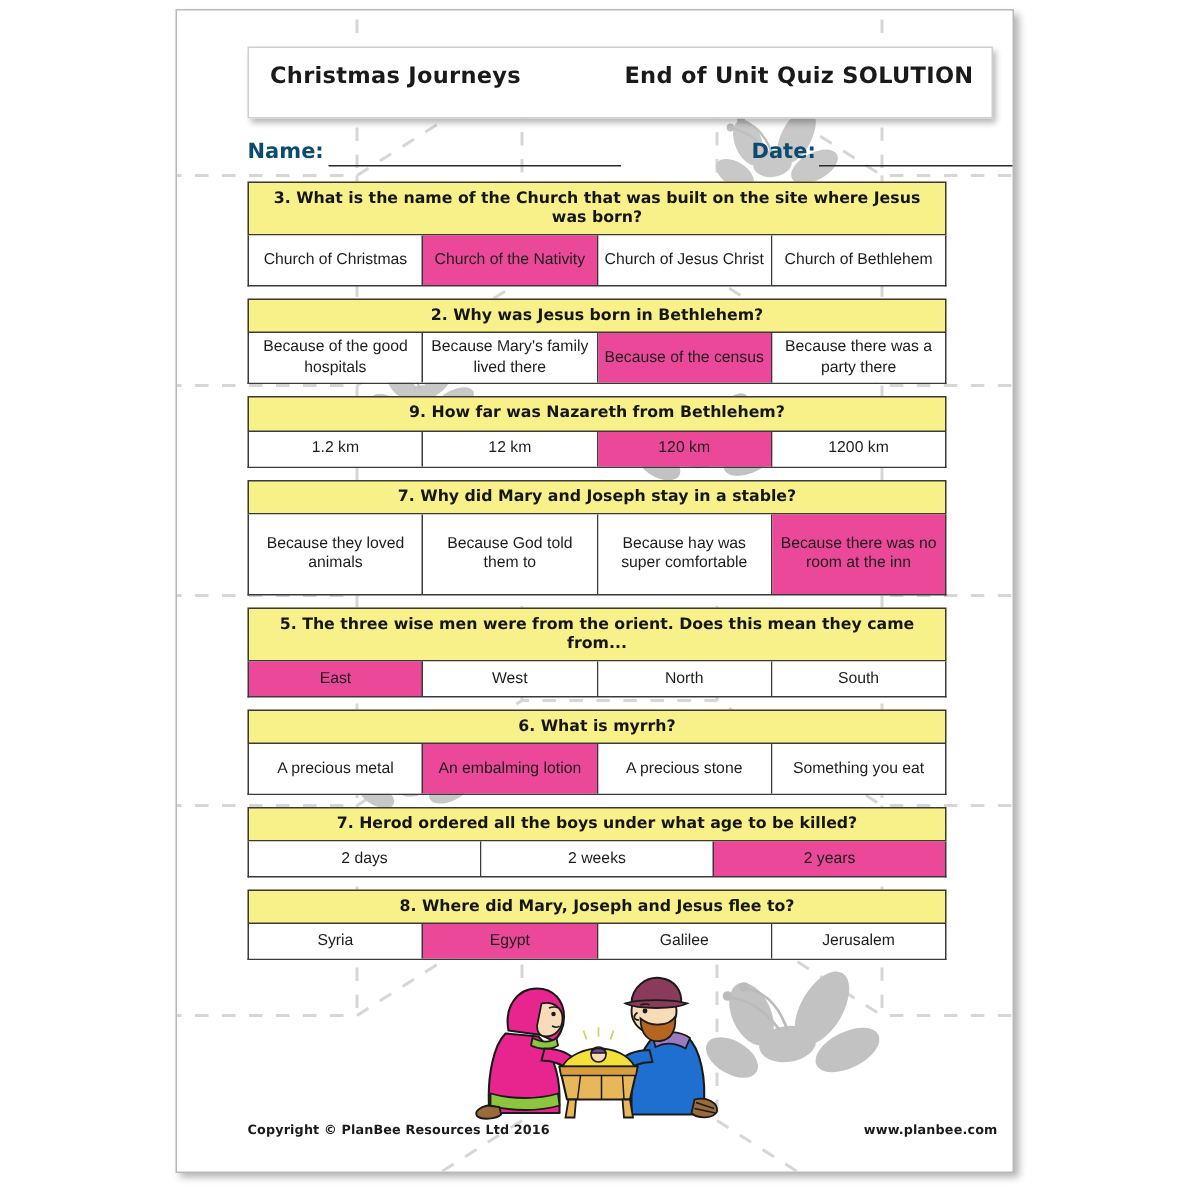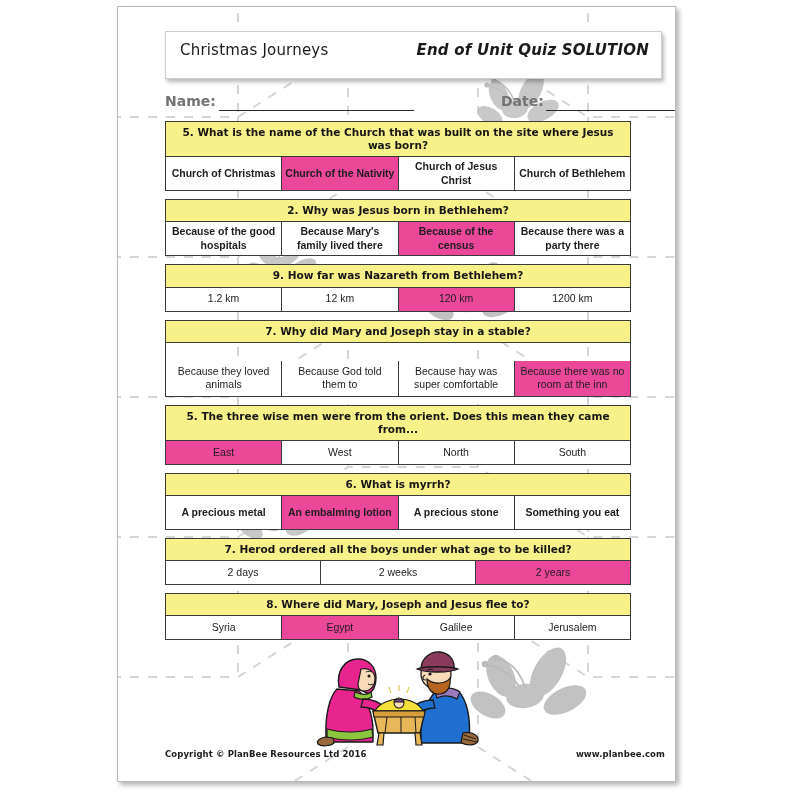--- a/index.html
+++ b/index.html
@@ -61,52 +61,51 @@
     border: 1px solid #cfcfcf;
     box-shadow: 2px 3px 4px rgba(0,0,0,0.28);
     box-sizing: border-box;
     z-index: 6;
   }
   #titlebox .t-left {
     position: absolute;
     left: 14px;
     top: 9px;
     font-size: 15px;
-    font-weight: normal;
+    font-weight: bold;
     color: #1a1a1a;
     letter-spacing: .2px;
     font-family: "DejaVu Sans", sans-serif;
   }
   #titlebox .t-right {
     position: absolute;
     right: 12px;
     top: 9px;
     font-size: 15px;
     font-weight: bold;
     color: #1a1a1a;
     letter-spacing: .2px;
     font-family: "DejaVu Sans", sans-serif;
-    font-style: italic;
   }
 
   
   #namerow {
     position: absolute;
     left: 47px;
     top: 84px;
     width: 500px;
     height: 26px;
     z-index: 6;
   }
   .nd-label {
     position: absolute;
     top: 2px;
     font-size: 14px;
     font-weight: bold;
-    color: #737373;
+    color: #0c4a6e;
     font-family: "DejaVu Sans", sans-serif;
   }
   .nd-rule {
     position: absolute;
     top: 19px;
     height: 0;
     border-bottom: 1.5px solid #2a2a2a;
   }
   #nm-label { left: 0px; }
   #nm-rule  { left: 54px; width: 195px; }
@@ -155,23 +154,23 @@
     line-height: 1.28;
     background: #ffffff;
     display: flex;
     align-items: center;
     justify-content: center;
     font-family: "Liberation Sans", sans-serif;
   }
   .opt:last-child { border-right: none; }
   .opt.correct { background: #ec4899; }
 
-  .h34 { height: 34px; font-weight: bold; }
+  .h34 { height: 34px; }
   .h24 { height: 24px; }
-  .h46 { height: 54px; align-items: flex-end; }
+  .h46 { height: 54px; }
 
   
   #nativity {
     position: absolute;
     left: 185px;
     top: 638px;
     width: 190px;
     height: 108px;
     z-index: 6;
   }
@@ -332,21 +331,21 @@
     <div id="namerow">
       <div class="nd-label" id="nm-label">Name:</div>
       <div class="nd-rule" id="nm-rule"></div>
       <div class="nd-label" id="dt-label">Date:</div>
       <div class="nd-rule" id="dt-rule"></div>
     </div>
 
     <div id="quiz">
 
       <div class="qblock">
-        <div class="qbanner">5. What is the name of the Church that was built on the site where Jesus was born?</div>
+        <div class="qbanner">3. What is the name of the Church that was built on the site where Jesus was born?</div>
         <div class="qoptions h34">
           <div class="opt">Church of Christmas</div>
           <div class="opt correct">Church of the Nativity</div>
           <div class="opt">Church of Jesus Christ</div>
           <div class="opt">Church of Bethlehem</div>
         </div>
       </div>
 
       <div class="qblock">
         <div class="qbanner">2. Why was Jesus born in Bethlehem?</div>

